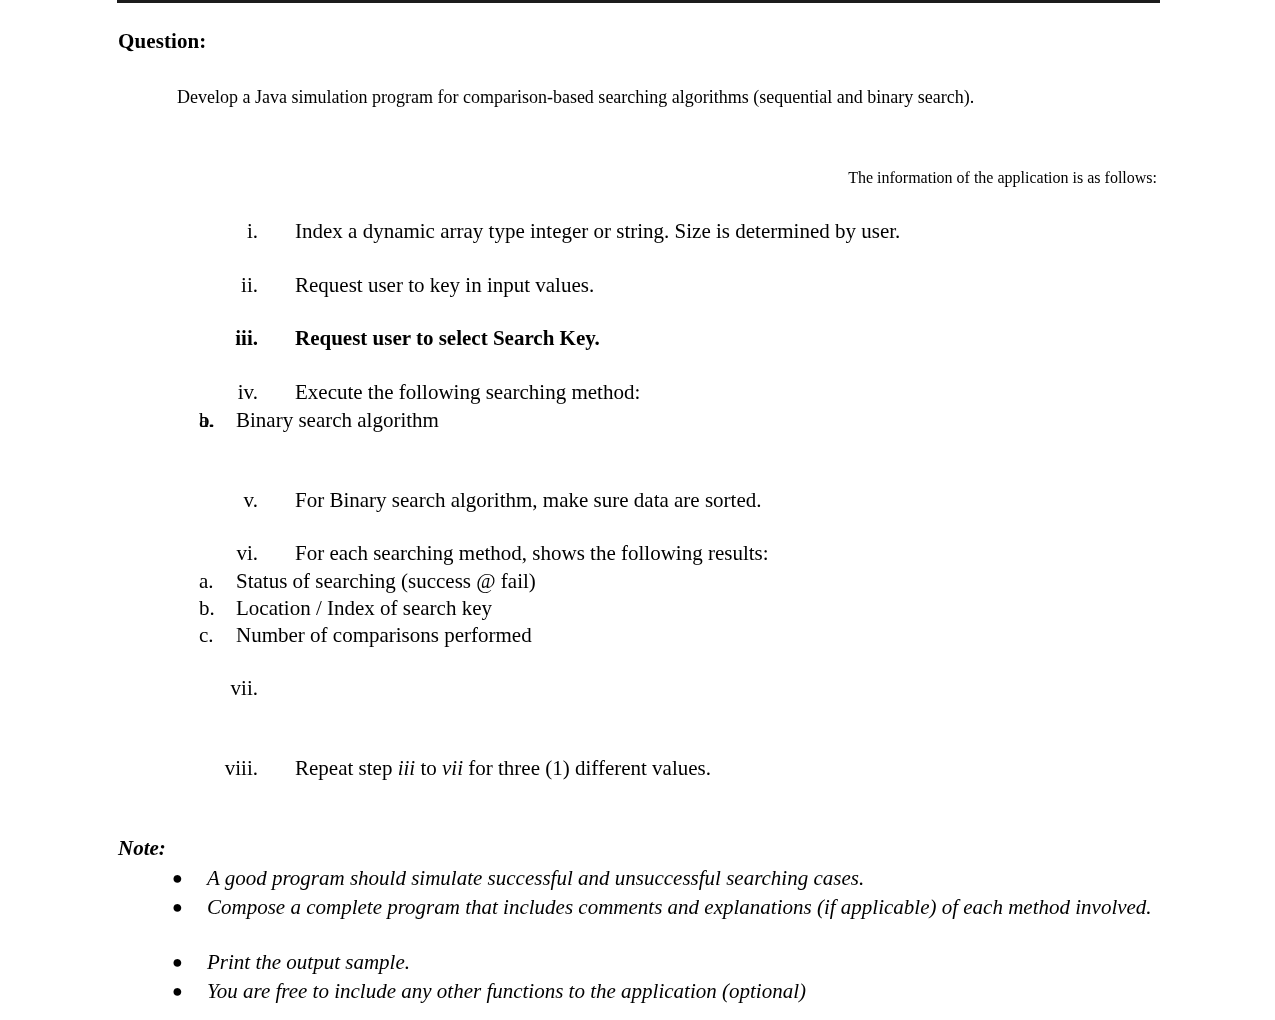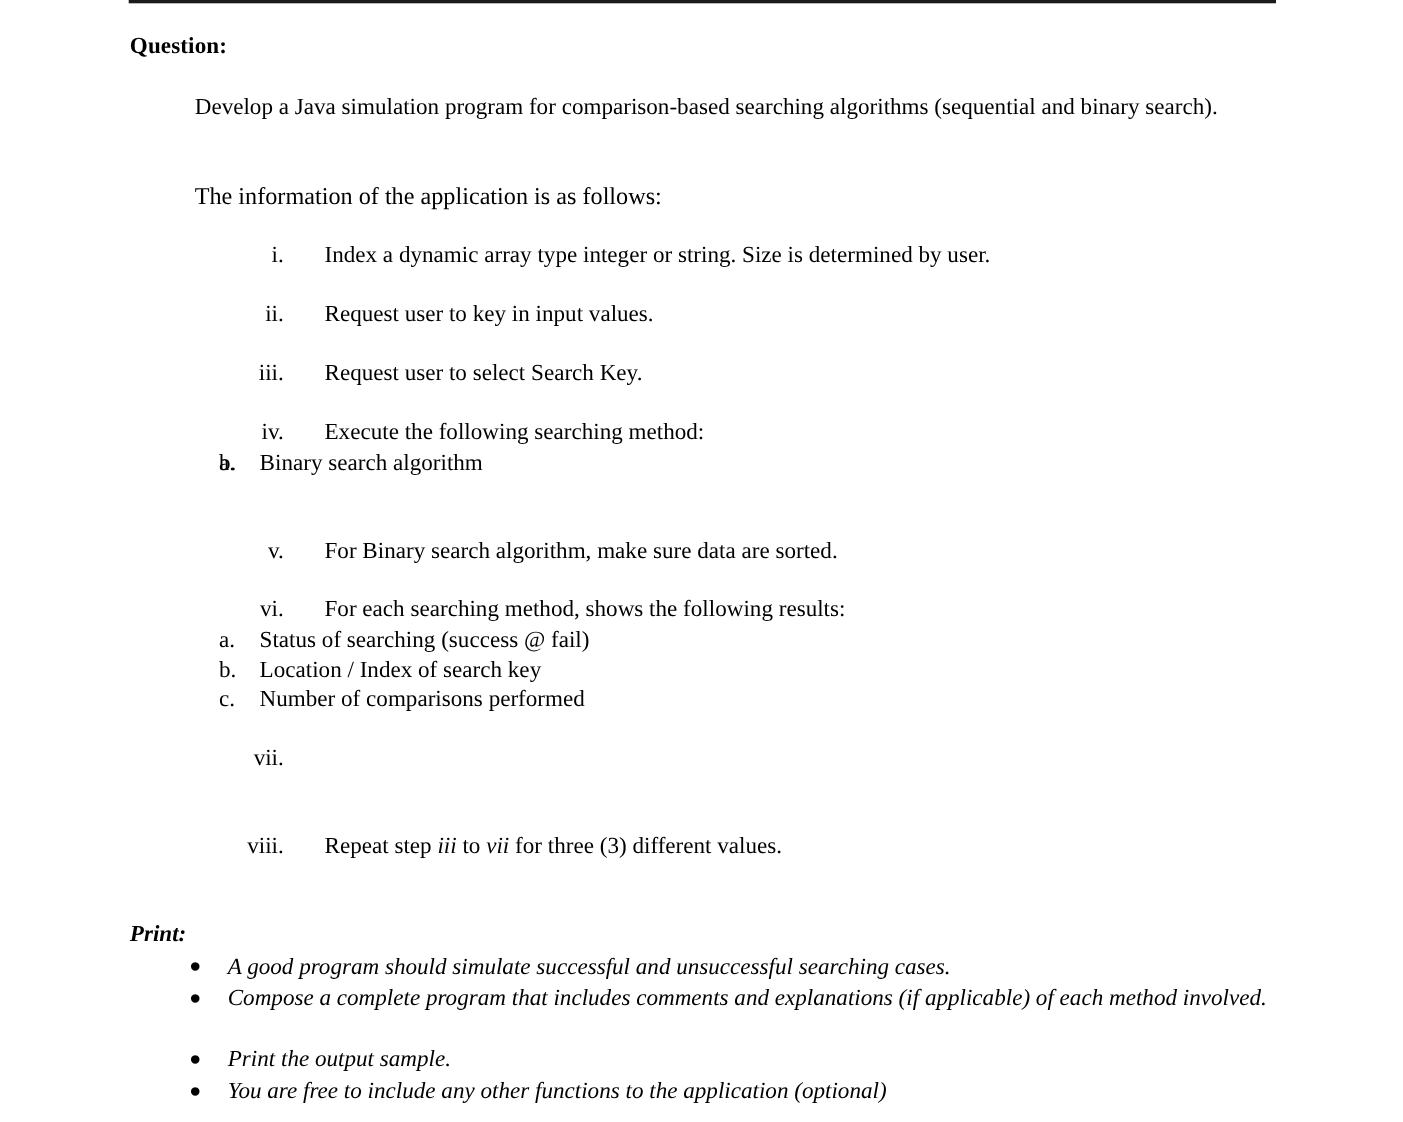--- a/index.html
+++ b/index.html
@@ -51,37 +51,37 @@
     letter-spacing: 0.1px;
     line-height: 1.15;
   }
 
   
   .intro-para {
     position: absolute;
     left: 177px;
     top: 83px;
     width: 980px;
-    font-size: 21px;
+    font-size: 18px;
     line-height: 29px;
     text-align: justify;
     text-justify: inter-word;
   }
   .intro-para.last-line-left {
     text-align-last: left;
   }
 
   .follows-para {
     position: absolute;
     left: 177px;
     top: 163px;
     width: 980px;
-    font-size: 22px;
-    line-height: 29px;
-    text-align: left;
+    font-size: 16px;
+    line-height: 29px;
+    text-align: right;
   }
 
   
   .roman-list {
     position: absolute;
     left: 0;
     top: 0;
     width: 1275px;
   }
   .roman-item {
@@ -195,21 +195,21 @@
       <div class="roman-item" style="top:217px;">
         <span class="roman-marker">i.</span>
         <span class="roman-body">Index a dynamic array type integer or string. Size is determined by user.</span>
       </div>
 
       <div class="roman-item" style="top:271px;">
         <span class="roman-marker">ii.</span>
         <span class="roman-body">Request user to key in input values.</span>
       </div>
 
-      <div class="roman-item" style="top:324px;">
+      <div class="roman-item" style="top:324px;font-weight:bold;">
         <span class="roman-marker">iii.</span>
         <span class="roman-body">Request user to select Search Key.</span>
       </div>
 
       <div class="roman-item" style="top:378px;">
         <span class="roman-marker">iv.</span>
         <span class="roman-body">Execute the following searching method:</span>
         <div class="alpha-list">
           <div class="alpha-item">
             <span class="alpha-marker">a.</span>
@@ -244,26 +244,26 @@
           </div>
         </div>
       </div>
 
       <div class="roman-item" style="top:674px;">
         <span class="roman-marker">vii.</span>
       </div>
 
       <div class="roman-item" style="top:754px;">
         <span class="roman-marker">viii.</span>
-        <span class="roman-body"><span>Repeat step </span><em class="rn">iii</em><span> to </span><em class="rn">vii</em><span> for three (3) different values.</span></span>
+        <span class="roman-body"><span>Repeat step </span><em class="rn">iii</em><span> to </span><em class="rn">vii</em><span> for three (1) different values.</span></span>
       </div>
 
     </div>
 
-    <div class="note-heading">Print:</div>
+    <div class="note-heading">Note:</div>
 
     <div class="note-list">
 
       <div class="note-item" style="top:864px;">
         <span class="note-bullet">●</span>
         <span class="note-body">A good program should simulate successful and unsuccessful searching cases.</span>
       </div>
 
       <div class="note-item" style="top:893px;">
         <span class="note-bullet">●</span>

